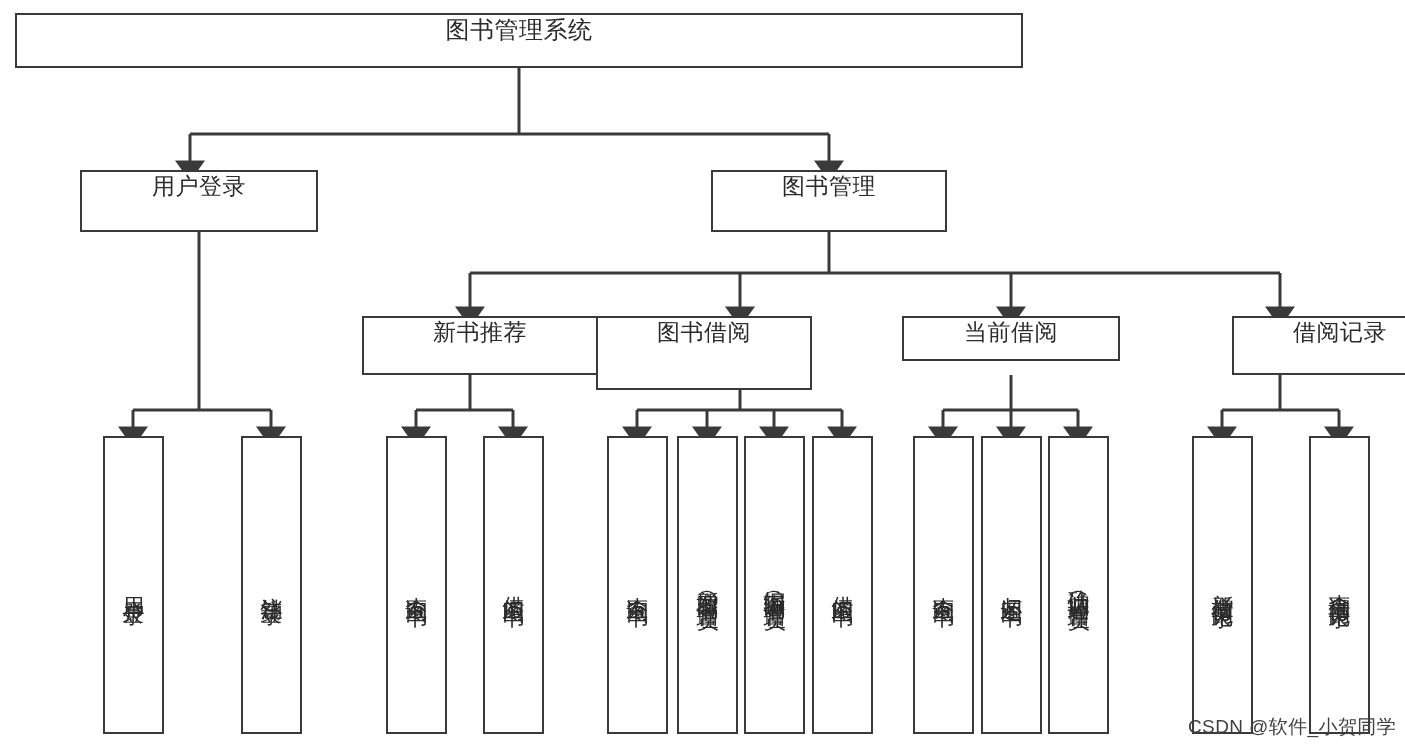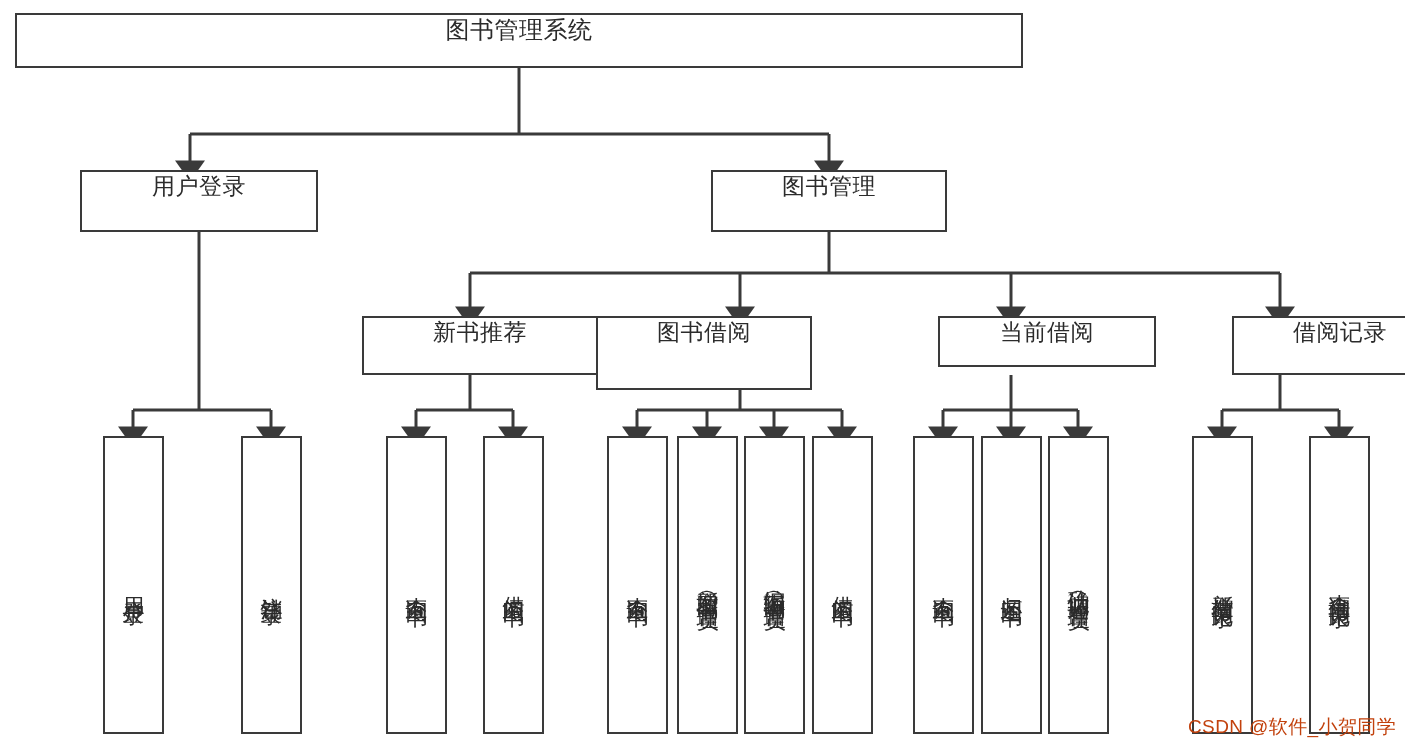--- a/index.html
+++ b/index.html
@@ -59,21 +59,21 @@
   .node.vert .node-label {
     writing-mode: vertical-rl;
     text-orientation: upright;
     font-size: 22px;
     letter-spacing: 3px;
     line-height: 1;
   }
   .watermark {
     position: absolute;
     font-size: 19px;
-    color: #c2410c;
+    color: #404040;
     white-space: nowrap;
     z-index: 3;
     letter-spacing: 0.4px;
   }
 </style>
 </head>
 <body>
 
 <div id="canvas">
 
@@ -130,21 +130,21 @@
   <div class="node horiz" style="left: 711px; top: 170px; width: 236px; height: 62px;">
     <span class="node-label">图书管理</span>
   </div>
 
   <div class="node horiz" style="left: 362px; top: 316px; width: 236px; height: 59px;">
     <span class="node-label">新书推荐</span>
   </div>
   <div class="node horiz" style="left: 596px; top: 316px; width: 216px; height: 74px;">
     <span class="node-label">图书借阅</span>
   </div>
-  <div class="node horiz" style="left: 902px; top: 316px; width: 218px; height: 51px; margin-left: 36px;">
+  <div class="node horiz" style="left: 902px; top: 316px; width: 218px; height: 45px;">
     <span class="node-label">当前借阅</span>
   </div>
   <div class="node horiz" style="left: 1232px; top: 316px; width: 216px; height: 59px;">
     <span class="node-label">借阅记录</span>
   </div>
 
   <div class="node vert" style="left: 103px; top: 436px; width: 61px; height: 298px;">
     <span class="node-label">用户登录</span>
   </div>
   <div class="node vert" style="left: 241px; top: 436px; width: 61px; height: 298px;">

